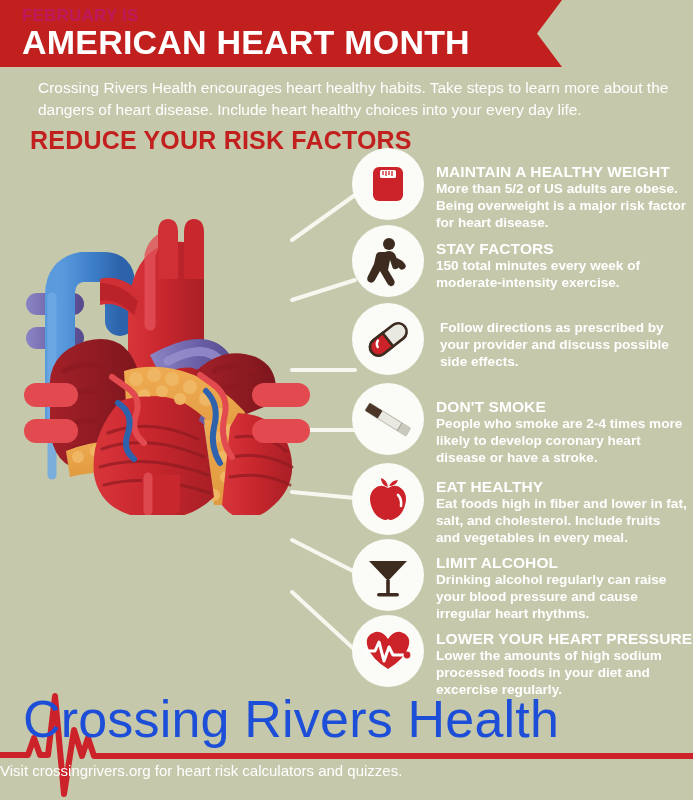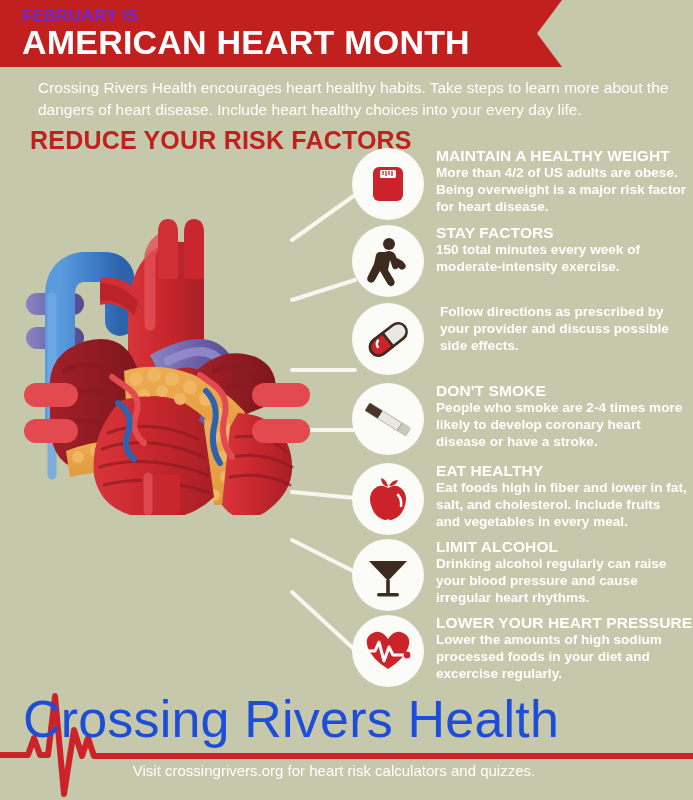--- a/index.html
+++ b/index.html
@@ -26,21 +26,21 @@
     width: 562px;
     height: 67px;
     background: #c2201f;
     -webkit-clip-path: polygon(0 0, 562px 0, 537px 33.5px, 562px 67px, 0 67px);
     clip-path: polygon(0 0, 562px 0, 537px 33.5px, 562px 67px, 0 67px);
   }
   .banner-eyebrow {
     position: absolute;
     left: 22px;
     top: 6px;
-    color: #6d28d9;
+    color: #be185d;
     font-size: 17px;
     font-weight: bold;
     letter-spacing: 0.2px;
   }
   .banner-title {
     position: absolute;
     left: 22px;
     top: 25px;
     color: #ffffff;
     font-size: 34px;
@@ -103,21 +103,21 @@
     top: 0;
     width: 72px;
     height: 72px;
     border-radius: 50%;
     background: #fbfbf7;
   }
   .item-circle svg { display: block; }
   .item-text {
     position: absolute;
     left: 84px;
-    top: 0;
+    top: 16px;
     width: 252px;
   }
   .item-title {
     color: #ffffff;
     font-size: 15.5px;
     font-weight: bold;
     letter-spacing: 0.1px;
     line-height: 1.05;
     white-space: nowrap;
   }
@@ -148,24 +148,23 @@
     color: #1d4ed8;
     font-size: 52px;
     line-height: 1;
     letter-spacing: 0.2px;
   }
   .tagline {
     position: absolute;
     left: 0;
     top: 762px;
     width: 626px;
-    text-align: center;
+    text-align: left;
     color: #ffffff;
     font-size: 15px;
-    margin-left: 21px;
   }
 </style>
 </head>
 <body>
 
 <div id="poster">
 
   <div class="banner"></div>
   <div class="banner-eyebrow">FEBRUARY IS</div>
   <div class="banner-title">AMERICAN HEART MONTH</div>
@@ -311,21 +310,21 @@
         <g stroke="#cc2229" stroke-width="1.3">
           <line x1="31" y1="23" x2="31" y2="27"></line>
           <line x1="34" y1="23" x2="34" y2="28"></line>
           <line x1="37" y1="23" x2="37" y2="27"></line>
           <line x1="40" y1="23" x2="40" y2="28"></line>
         </g>
       </svg>
     </div>
     <div class="item-text">
       <div class="item-title">MAINTAIN A HEALTHY WEIGHT</div>
-      <div class="item-body">More than 4/2 of US adults are obese. Being overweight is a major risk factor for heart disease.</div>
+      <div class="item-body">More than 5/2 of US adults are obese. Being overweight is a major risk factor for heart disease.</div>
     </div>
   </div>
 
   <div class="item" style="top:225px;">
     <div class="item-circle">
       <svg viewBox="0 0 72 72" width="72" height="72">
         <g fill="#3d2b20">
           <circle cx="37" cy="19" r="6"></circle>
           <path d="M33 27 q6 -3 10 2 l4 10 q1 4 -3 5 q-3 1 -4 -3 l-2 -6 l-2 10 l6 10 q2 4 -2 6 q-3 1 -5 -3 l-7 -12 l-5 9 q-2 4 -6 2 q-3 -2 -1 -6 l6 -12 l2 -9 q1 -3 4 -3 z"></path>
           <path d="M45 33 q5 2 8 6 q2 3 -1 5 q-3 2 -5 -1 l-4 -5 z"></path>

